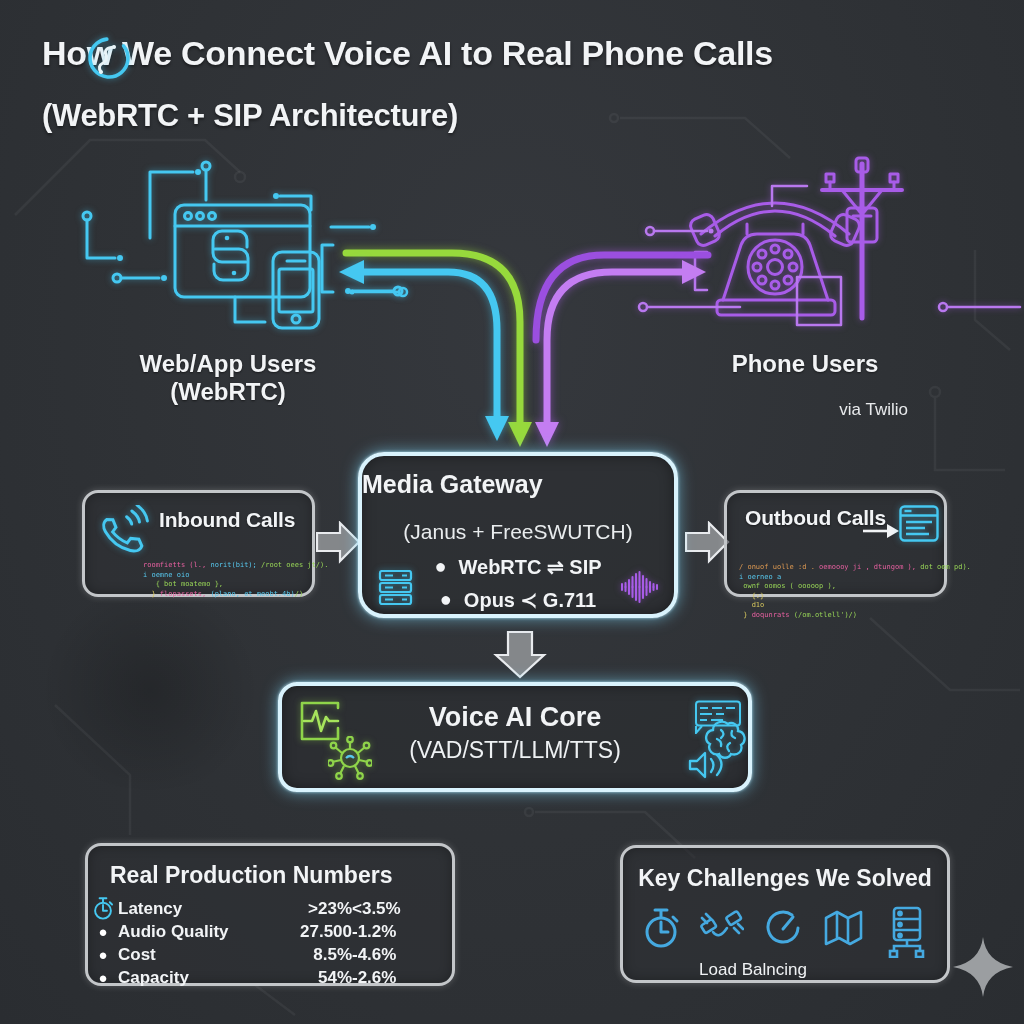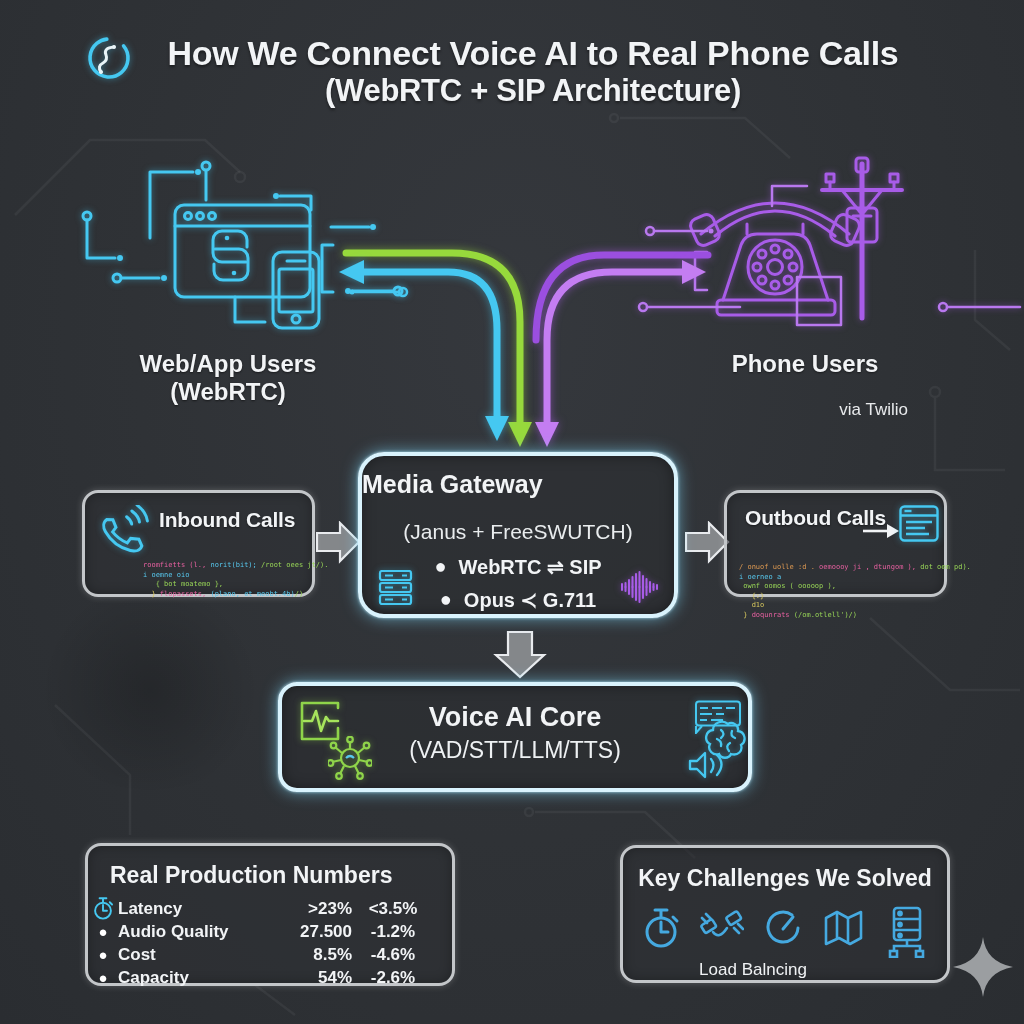--- a/index.html
+++ b/index.html
@@ -4,23 +4,23 @@
 <style>
   html,body{margin:0;padding:0;background:#26292c;}
   #canvas{
     position:relative;width:1024px;height:1024px;overflow:hidden;
     font-family:"Liberation Sans",sans-serif;color:#f2f4f6;
     background:radial-gradient(ellipse at 50% 32%, #35383d 0%, #2f3236 52%, #2a2d31 100%);
   }
   .abs{position:absolute;}
   svg{display:block;}
   
-  #title-block{left:0;right:0;top:34px;text-align:center;padding-left:42px;}
+  #title-block{left:0;right:0;top:34px;text-align:left;padding-left:42px;}
   .title-line1{font-size:34px;font-weight:800;letter-spacing:-.3px;text-shadow:0 2px 3px rgba(0,0,0,.45);}
-  .title-line2{font-size:31px;font-weight:800;margin-top:0;letter-spacing:-.3px;text-shadow:0 2px 3px rgba(0,0,0,.45);}
+  .title-line2{font-size:31px;font-weight:800;margin-top:25px;letter-spacing:-.3px;text-shadow:0 2px 3px rgba(0,0,0,.45);}
   
   .src-label{text-align:center;font-weight:700;font-size:24px;line-height:28px;text-shadow:0 1px 2px rgba(0,0,0,.5);}
   .src-note{font-size:17px;font-weight:400;color:#e8eaec;}
   
   .glow-box{
     border:4px solid #d9f3fd;border-radius:26px;background:rgba(41,44,48,.55);
     box-shadow:0 0 16px rgba(125,214,248,.65),0 0 3px rgba(210,242,253,.9),inset 0 0 14px rgba(0,0,0,.38);
   }
   .panel{
     border:3px solid #c3c6c9;border-radius:16px;background:rgba(45,48,52,.5);
@@ -36,21 +36,21 @@
   
   .code{font-family:"DejaVu Sans Mono",monospace;font-weight:normal;white-space:pre;margin-top:20px;}
   .code div{line-height:9.5px;font-size:7px;}
   .c-pink{color:#e760a0}.c-cyan{color:#57c7ed}.c-green{color:#98d557}.c-yellow{color:#d9c95e}.c-orange{color:#df9a52}
   
   .m-title{font-size:23px;font-weight:800;margin:16px 0 8px 22px;}
   .m-row{display:flex;align-items:center;height:23px;padding:0 18px 0 0;font-size:17px;font-weight:600;}
   .m-ic{width:30px;display:flex;justify-content:center;align-items:center;}
   .m-label{flex:1;}
   .m-v1{width:95px;text-align:right;}
-  .m-v2{width:82px;text-align:center;}
+  .m-v2{width:82px;text-align:left;}
   .m-dot{color:#fff;font-size:15px;}
   
   .ch-title{font-size:23px;font-weight:800;text-align:center;margin-top:17px;}
   .ch-icons{display:flex;justify-content:center;align-items:flex-start;gap:19px;margin-top:14px;}
   .ch-caption{text-align:center;font-size:17px;margin-top:2px;padding-right:64px;color:#f0f2f4;}
   .arrow-green{filter:drop-shadow(0 0 4px rgba(151,217,60,.55));}
   .arrow-cyan{filter:drop-shadow(0 0 4px rgba(69,200,241,.55));}
   .arrow-purple{filter:drop-shadow(0 0 4px rgba(170,92,235,.55));}
   .neon-cyan{filter:drop-shadow(0 0 3px rgba(69,200,241,.5));}
   .neon-purple{filter:drop-shadow(0 0 3px rgba(168,92,232,.5));}

